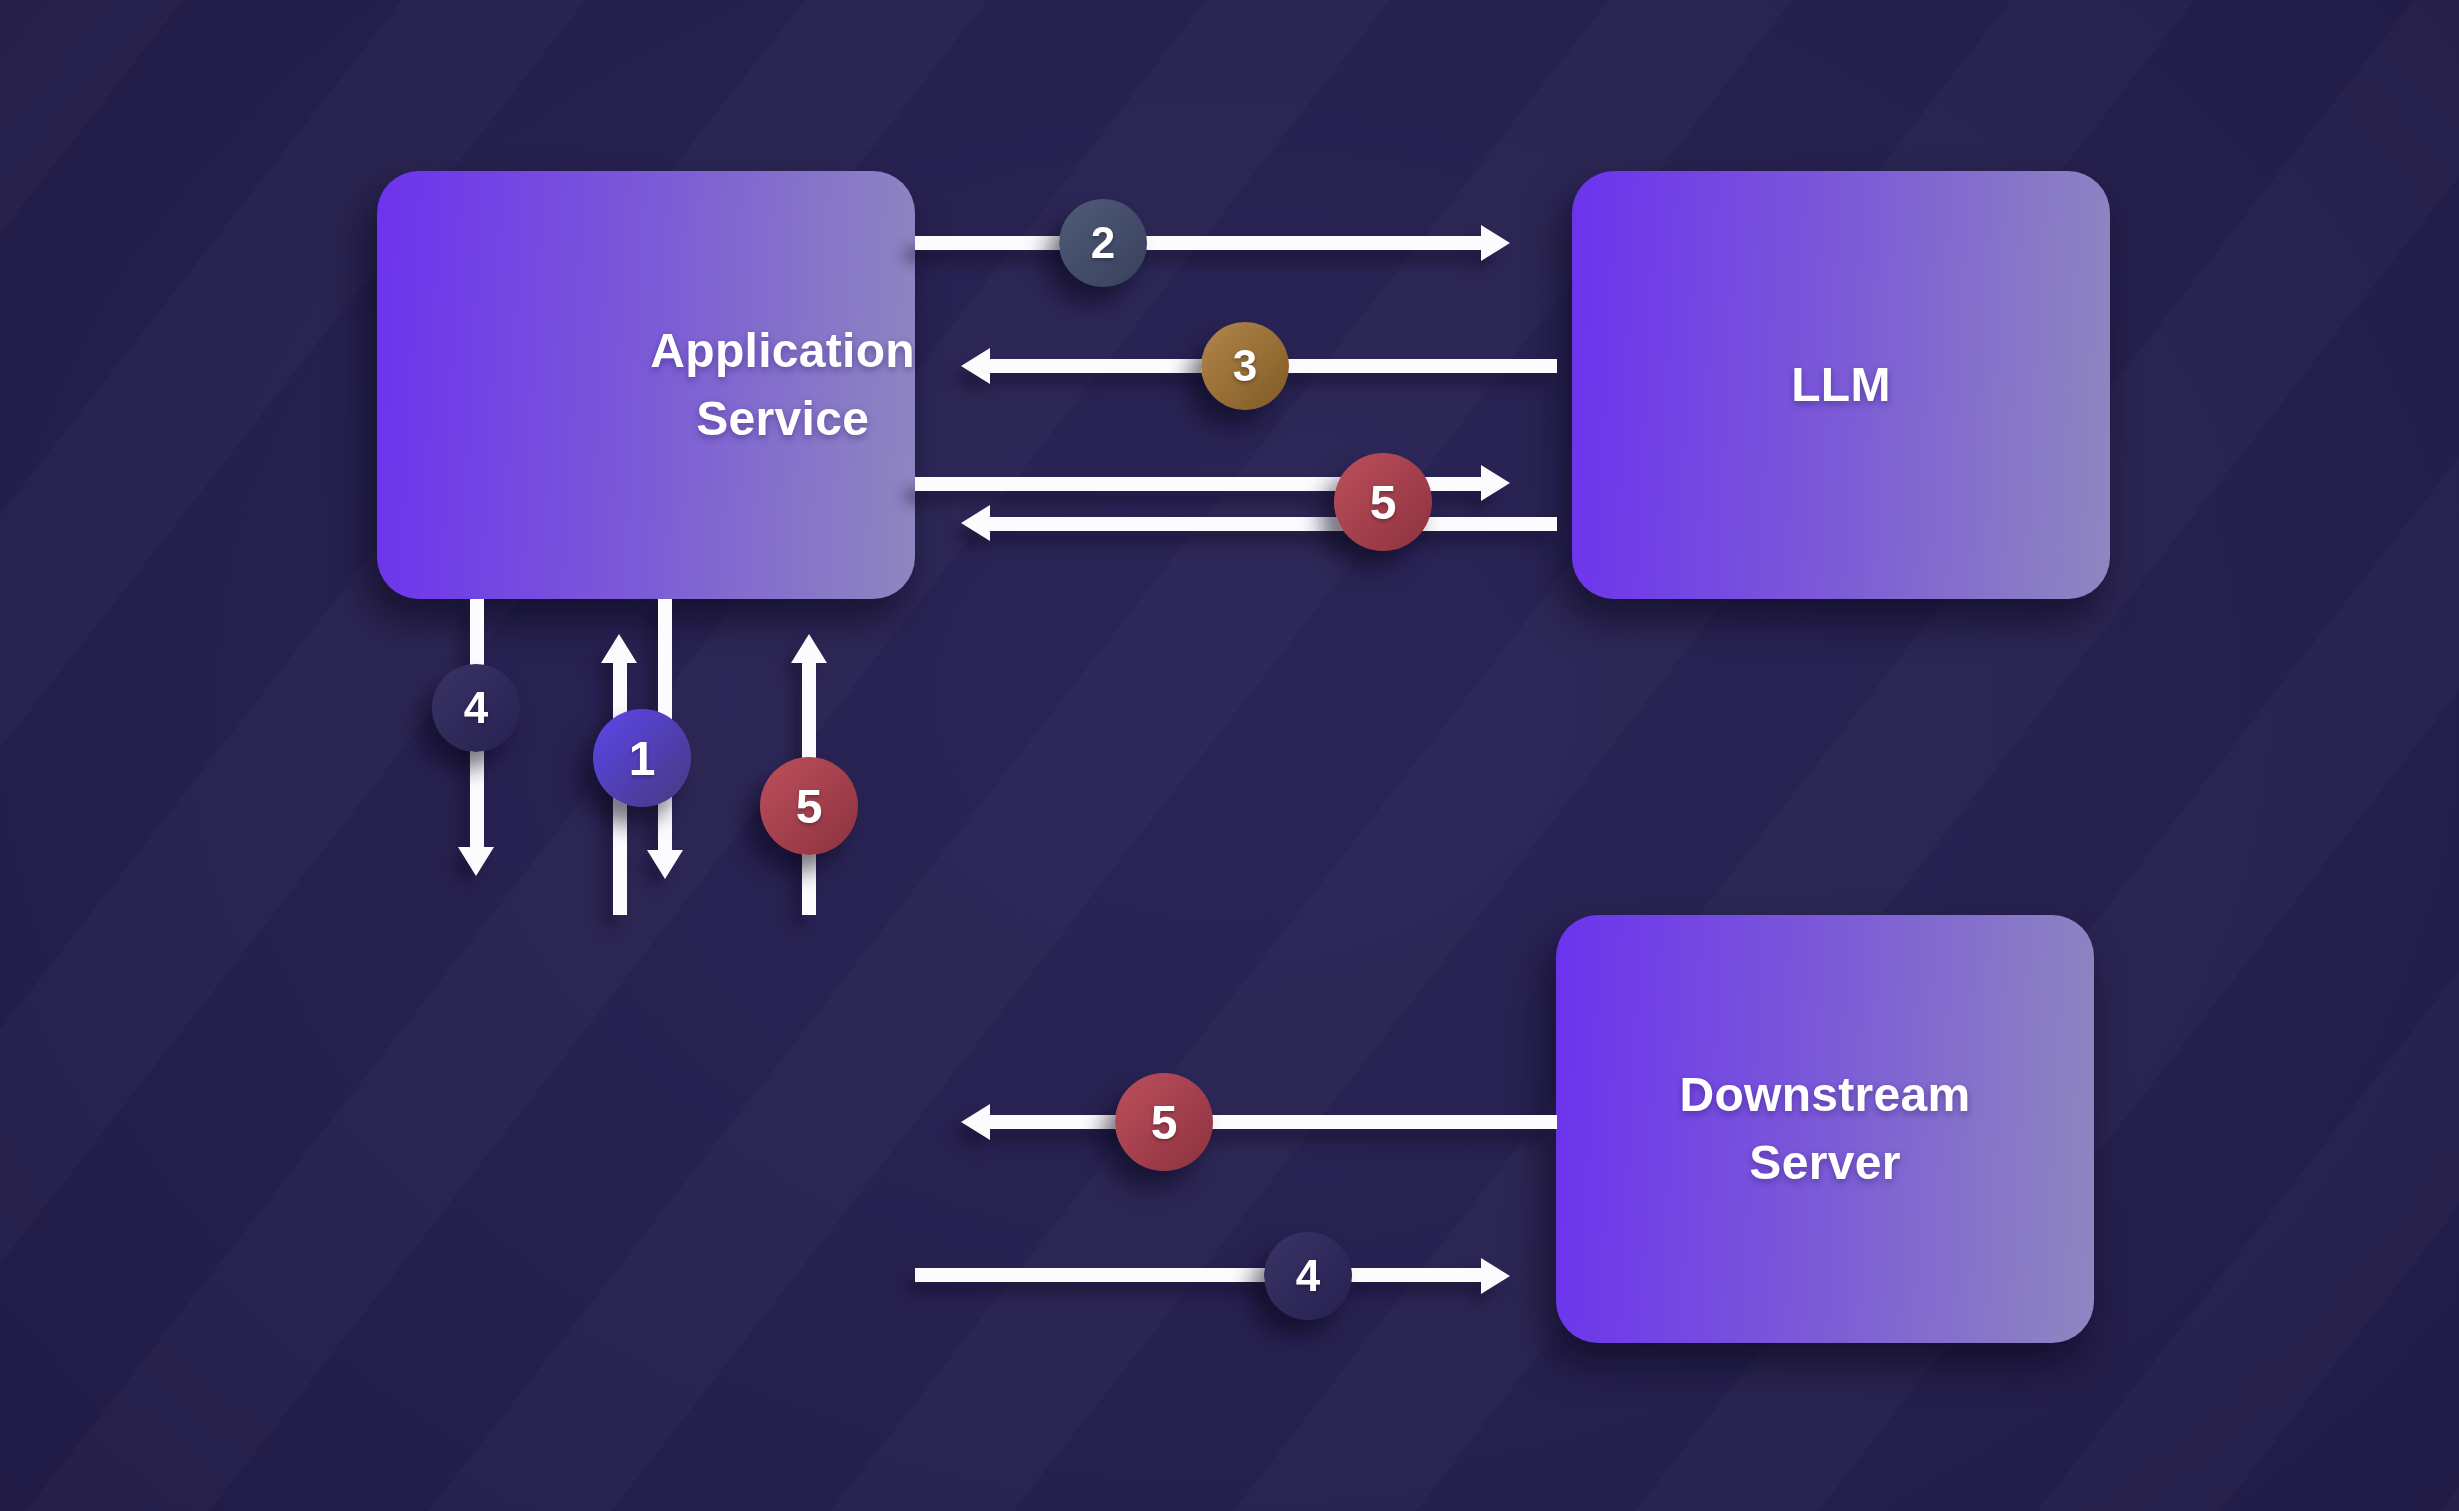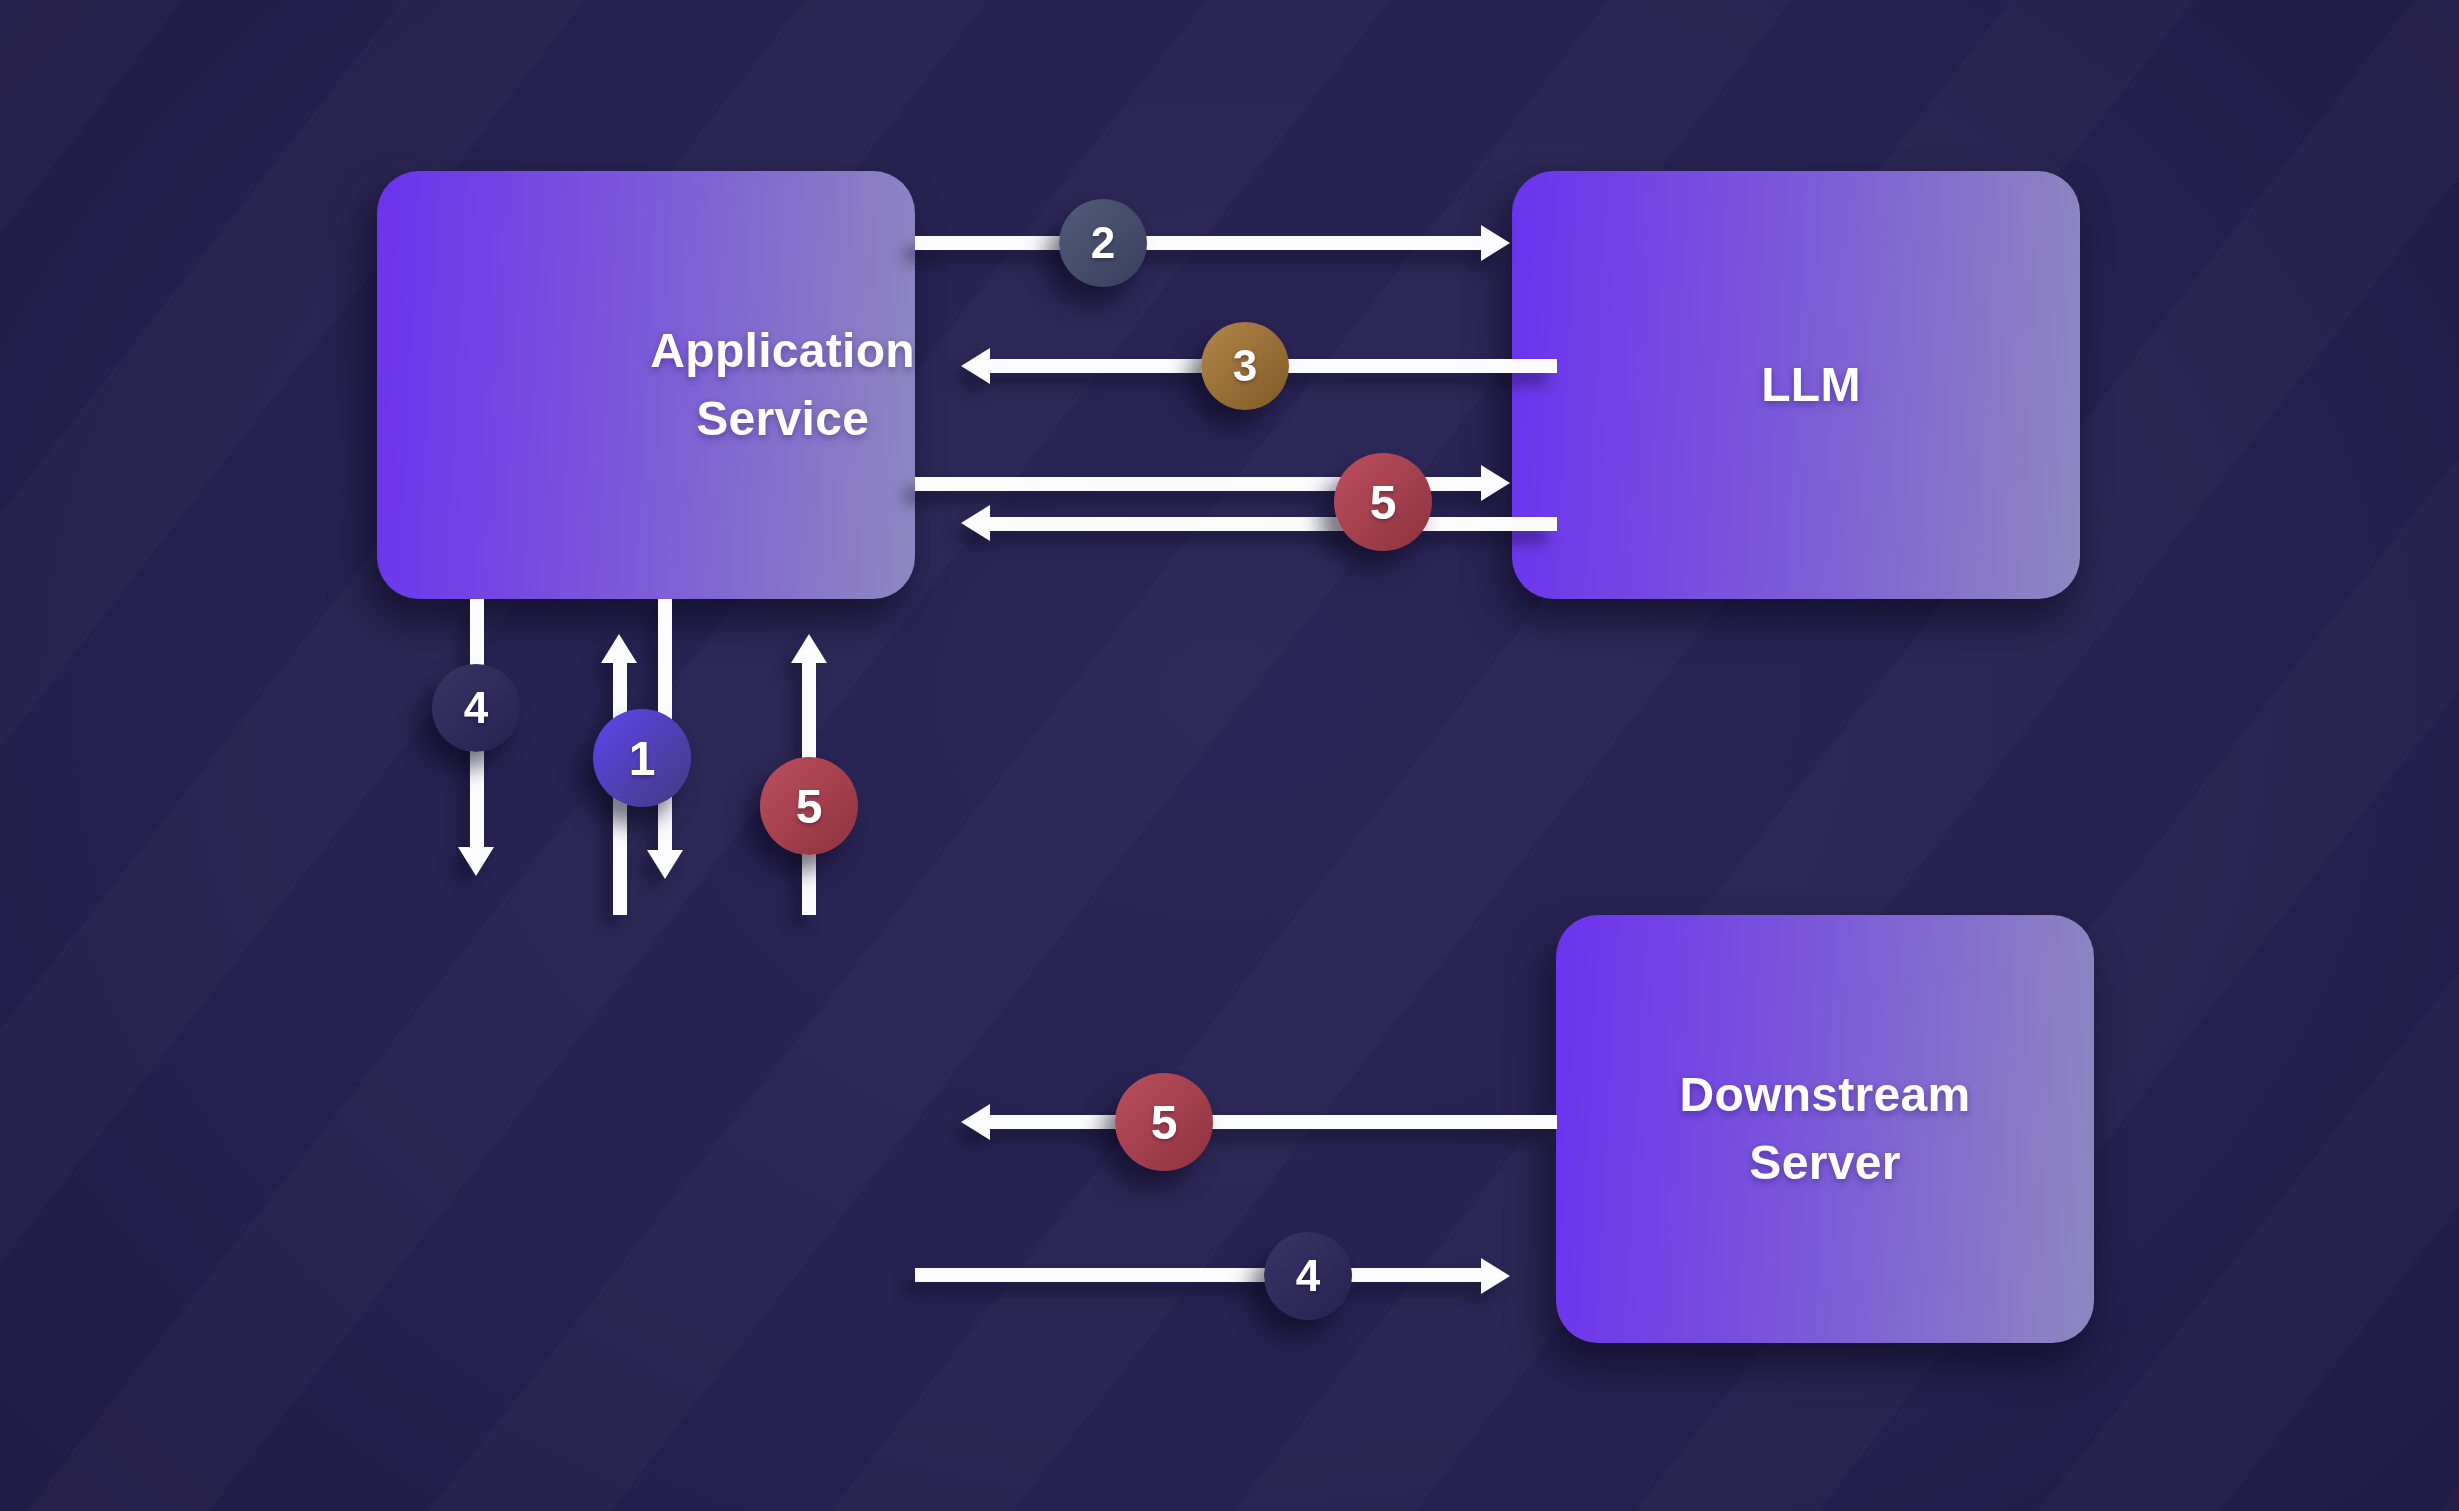--- a/index.html
+++ b/index.html
@@ -93,21 +93,21 @@
 </head>
 <body>
 
 <div class="stage">
 
   <div class="node" style="left: 377px; top: 171px; background: linear-gradient(93deg, rgb(108, 51, 238) 0%, rgb(123, 89, 216) 48%, rgb(142, 135, 192) 100%); justify-content: flex-end;">
     <div class="node-label">Application
 Service</div>
   </div>
 
-  <div class="node" style="left: 1512px; top: 171px; background: linear-gradient(93deg, rgb(108, 51, 238) 0%, rgb(123, 89, 216) 48%, rgb(142, 135, 192) 100%); padding-left: 30px;">
+  <div class="node" style="left: 1572px; top: 171px; background: linear-gradient(93deg, rgb(108, 51, 238) 0%, rgb(123, 89, 216) 48%, rgb(142, 135, 192) 100%);">
     <div class="node-label">LLM</div>
   </div>
 
 
   <div class="node" style="left: 1556px; top: 915px; background: linear-gradient(93deg, rgb(108, 51, 238) 0%, rgb(123, 89, 216) 48%, rgb(142, 135, 192) 100%);">
     <div class="node-label">Downstream
 Server</div>
   </div>
 
   <div class="arrow">

